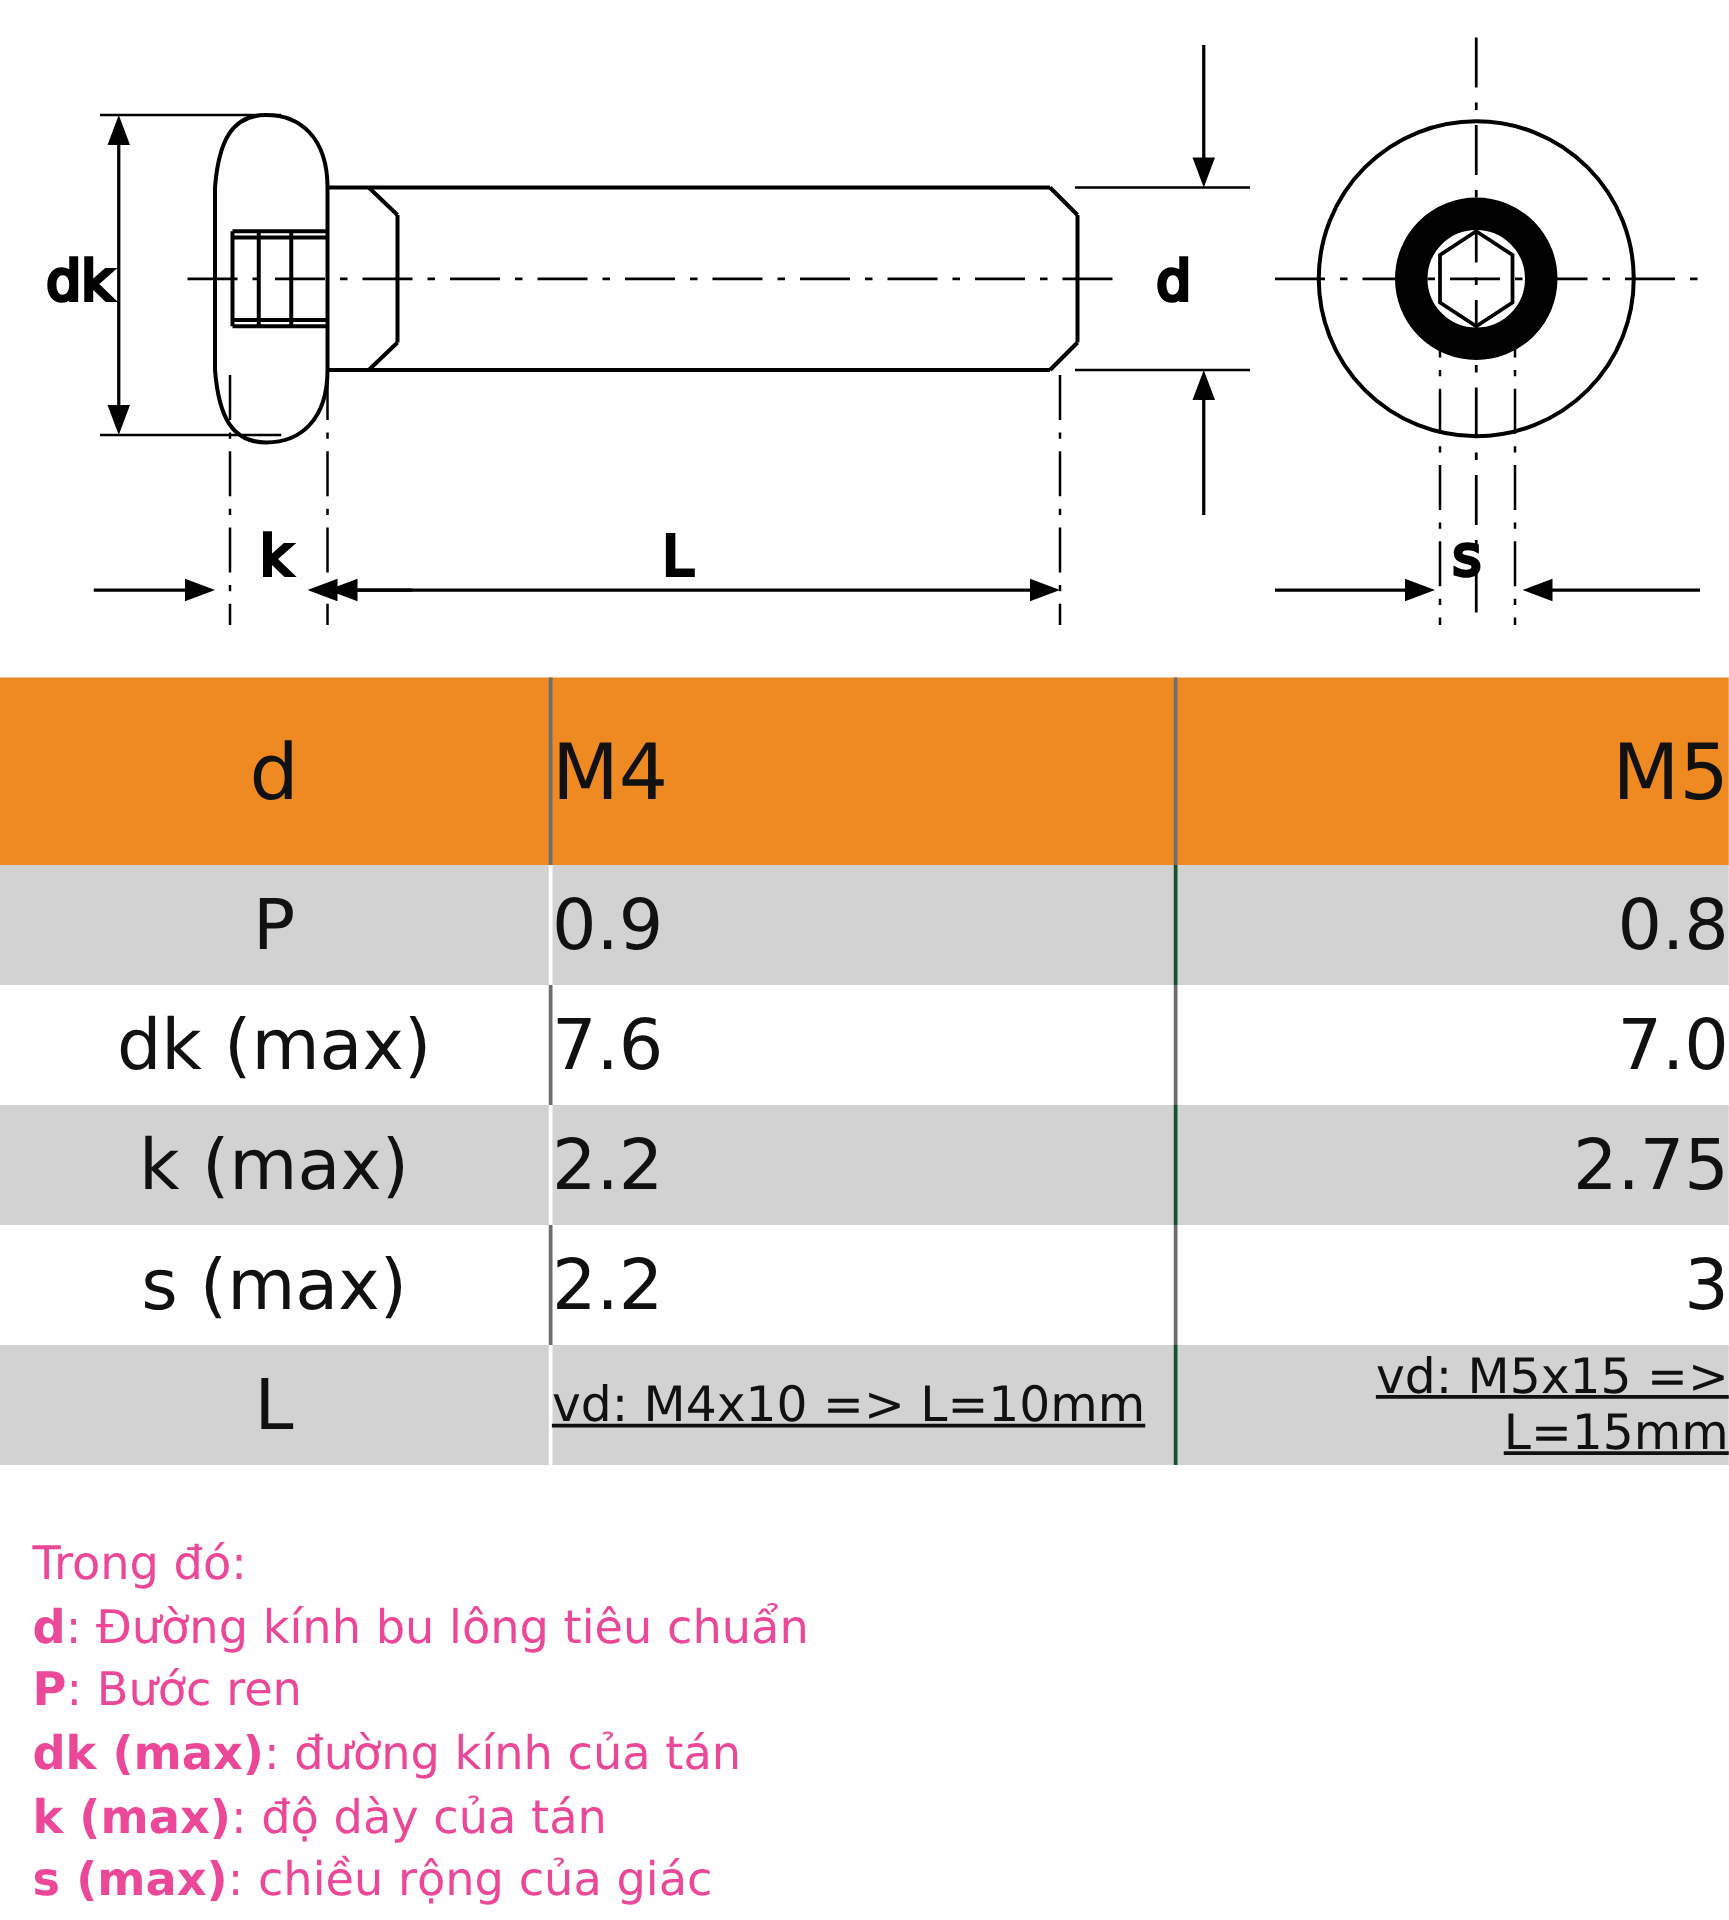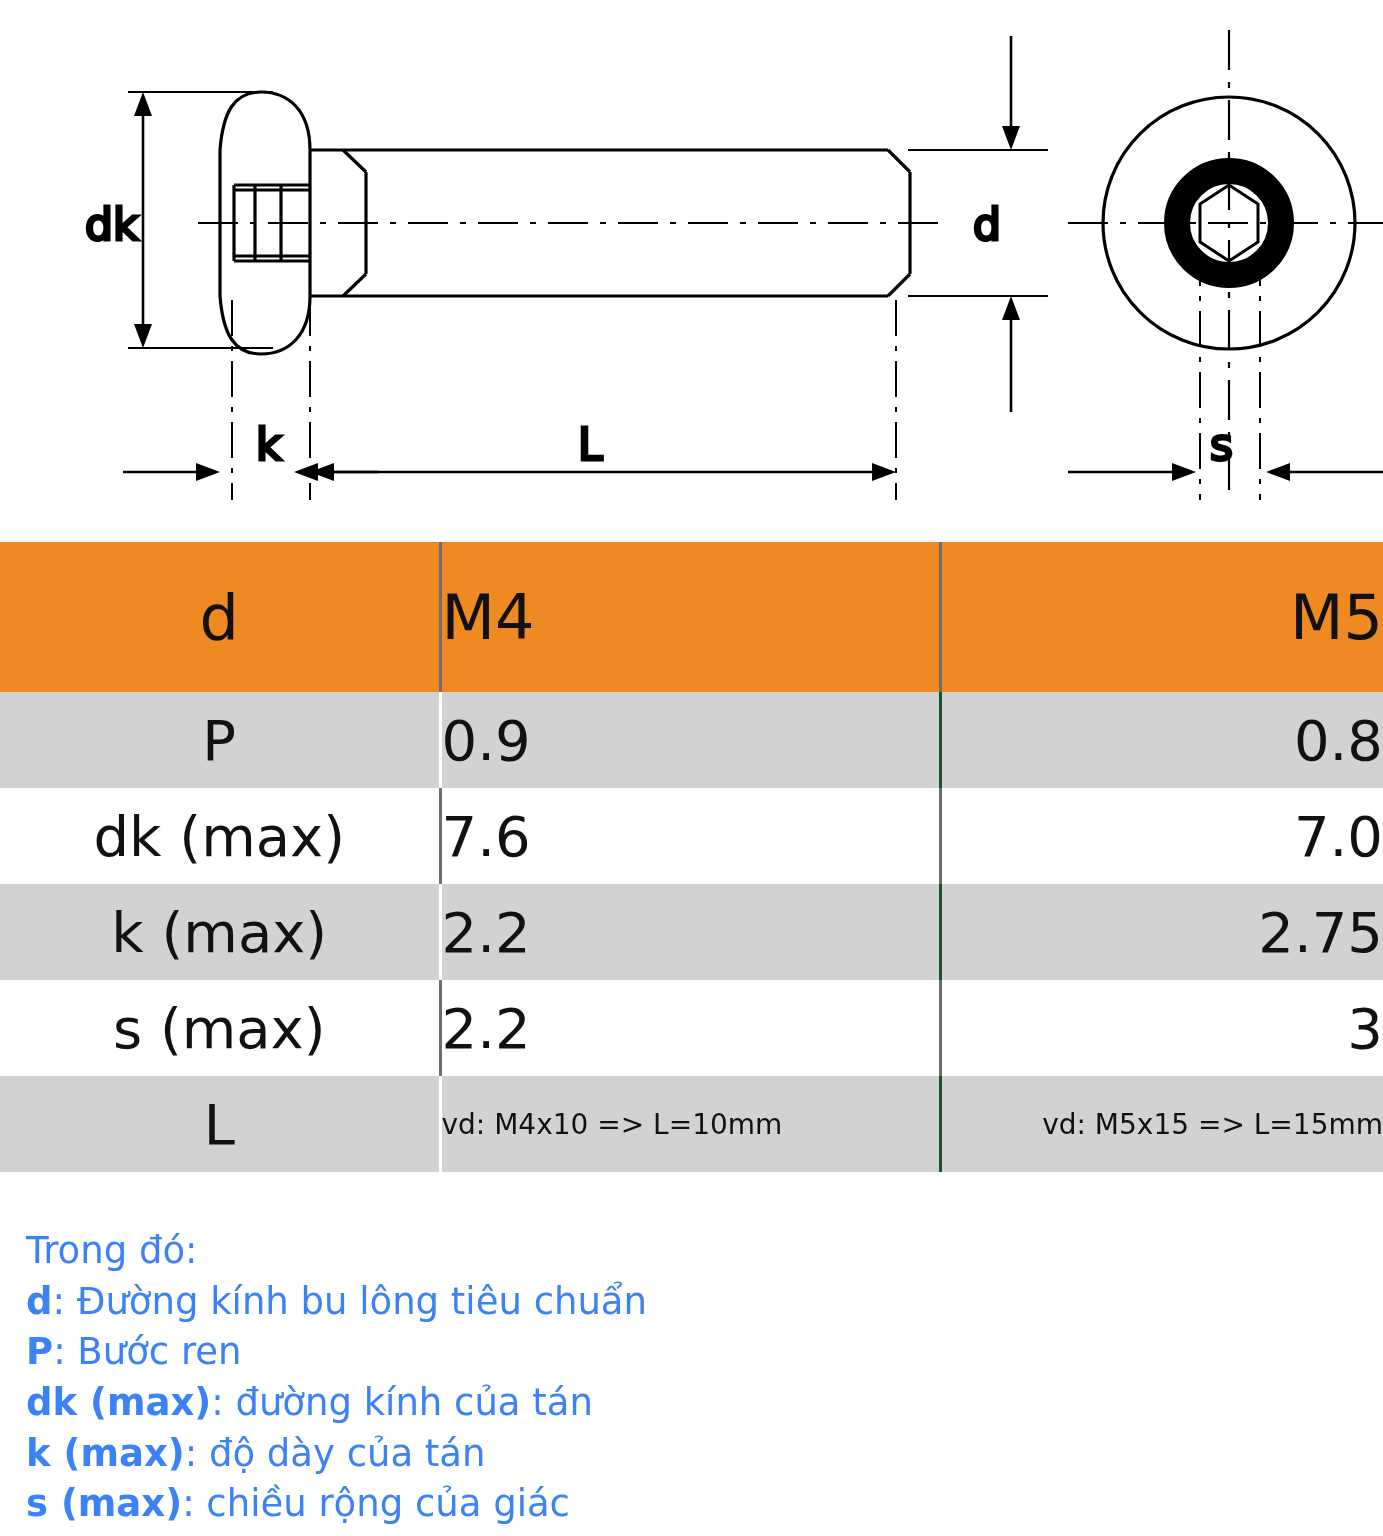--- a/index.html
+++ b/index.html
@@ -16,21 +16,20 @@
     overflow: hidden;
   }
 
   
   #drawing {
     position: absolute;
     left: 0;
     top: 0;
     width: 1239px;
     height: 540px;
-    padding-left: 48px;
   }
   #drawing svg {
     display: block;
   }
   .dim-label {
     font-family: "DejaVu Sans", sans-serif;
     font-size: 44px;
     fill: #000000;
   }
 
@@ -82,36 +81,37 @@
   }
   .row-plain td.cell-b,
   .row-head td.cell-b {
     border-right-color: #6e6e6e;
   }
   td.cell-c {
     padding-left: 58px;
     text-align: right;
   }
   td.small {
-    font-size: 28px;
+    font-size: 39px;
     padding-left: 50px;
+    text-decoration: underline;
   }
   td.small.cell-c {
     padding-left: 44px;
   }
 
   
   #legend {
     position: absolute;
     left: 26px;
     top: 1226px;
     width: 1340px;
     font-size: 37px;
     line-height: 1.37;
-    color: #3b82f6;
+    color: #ec4899;
   }
   #legend .line {
     white-space: nowrap;
   }
   #legend b {
     font-weight: 700;
   }
 </style>
 </head>
 <body>

